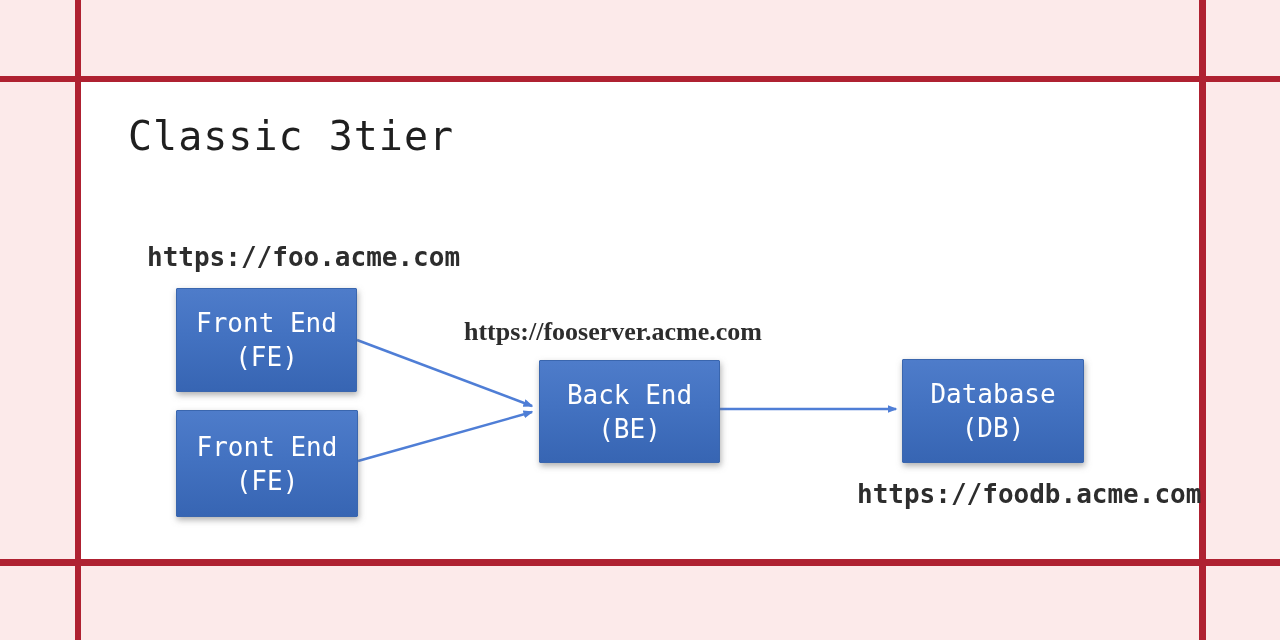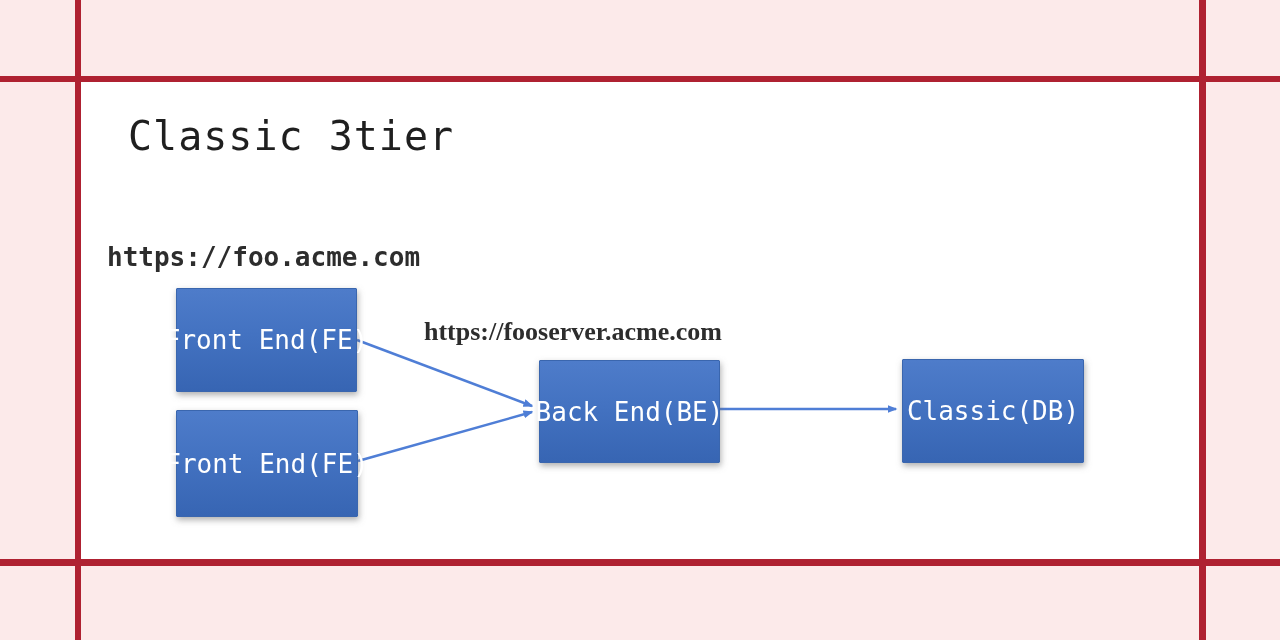--- a/index.html
+++ b/index.html
@@ -45,35 +45,36 @@
     white-space: nowrap;
   }
 
   .url-label {
     position: absolute;
     font-size: 26px;
     line-height: 30px;
     font-weight: bold;
     color: #2D2D2D;
     white-space: nowrap;
+    margin-left: 40px;
   }
   .url-frontend { left: 107px; top: 242px; }
   .url-backend  { left: 424px; top: 317px; font-family: Liberation Serif, serif; }
   .url-database { left: 817px; top: 479px; }
 
   .node {
     position: absolute;
     box-sizing: border-box;
     background: linear-gradient(180deg, #4E7CCA 0%, #4372C1 45%, #3765B3 100%);
     border: 1.5px solid #3A66AE;
     border-radius: 1px;
     box-shadow: 1px 3px 6px rgba(110,110,110,0.55);
     color: #FFFFFF;
     display: flex;
-    flex-direction: row;
+    flex-direction: column;
     align-items: center;
     justify-content: center;
     font-size: 26px;
     line-height: 34px;
     text-align: center;
     white-space: nowrap;
   }
   .node-fe1 { left: 176px; top: 288px; width: 181px; height: 104px; }
   .node-fe2 { left: 176px; top: 410px; width: 182px; height: 107px; }
   .node-be  { left: 539px; top: 360px; width: 181px; height: 103px; }
@@ -96,20 +97,21 @@
   <div class="hline bottom"></div>
   <div class="vline left"></div>
   <div class="vline right"></div>
 
   <div class="panel"></div>
 
   <div class="title">Classic 3tier</div>
 
   <div class="url-label url-frontend">https://foo.acme.com</div>
   <div class="url-label url-backend">https://fooserver.acme.com</div>
+  <div class="url-label url-database">https://foodb.acme.com</div>
 
   <svg class="edges-layer" viewBox="0 0 1280 640" xmlns="http://www.w3.org/2000/svg">
     <defs>
       <marker id="arrowhead" markerWidth="10" markerHeight="8" refX="8.5" refY="4" orient="auto" markerUnits="userSpaceOnUse">
         <path d="M0,0 L10,4 L0,8 z" fill="#4F7ED6"></path>
       </marker>
     </defs>
     <line x1="357" y1="340" x2="532" y2="406" stroke="#4F7ED6" stroke-width="2.5" marker-end="url(#arrowhead)"></line>
     <line x1="358" y1="461" x2="532" y2="412" stroke="#4F7ED6" stroke-width="2.5" marker-end="url(#arrowhead)"></line>
     <line x1="720" y1="409" x2="896" y2="409" stroke="#4F7ED6" stroke-width="2.5" marker-end="url(#arrowhead)"></line>
@@ -121,17 +123,17 @@
   </div>
   <div class="node node-fe2">
     <span>Front End</span>
     <span>(FE)</span>
   </div>
   <div class="node node-be">
     <span>Back End</span>
     <span>(BE)</span>
   </div>
   <div class="node node-db">
-    <span>Classic</span>
+    <span>Database</span>
     <span>(DB)</span>
   </div>
 
 </div>
 
 </body></html>

